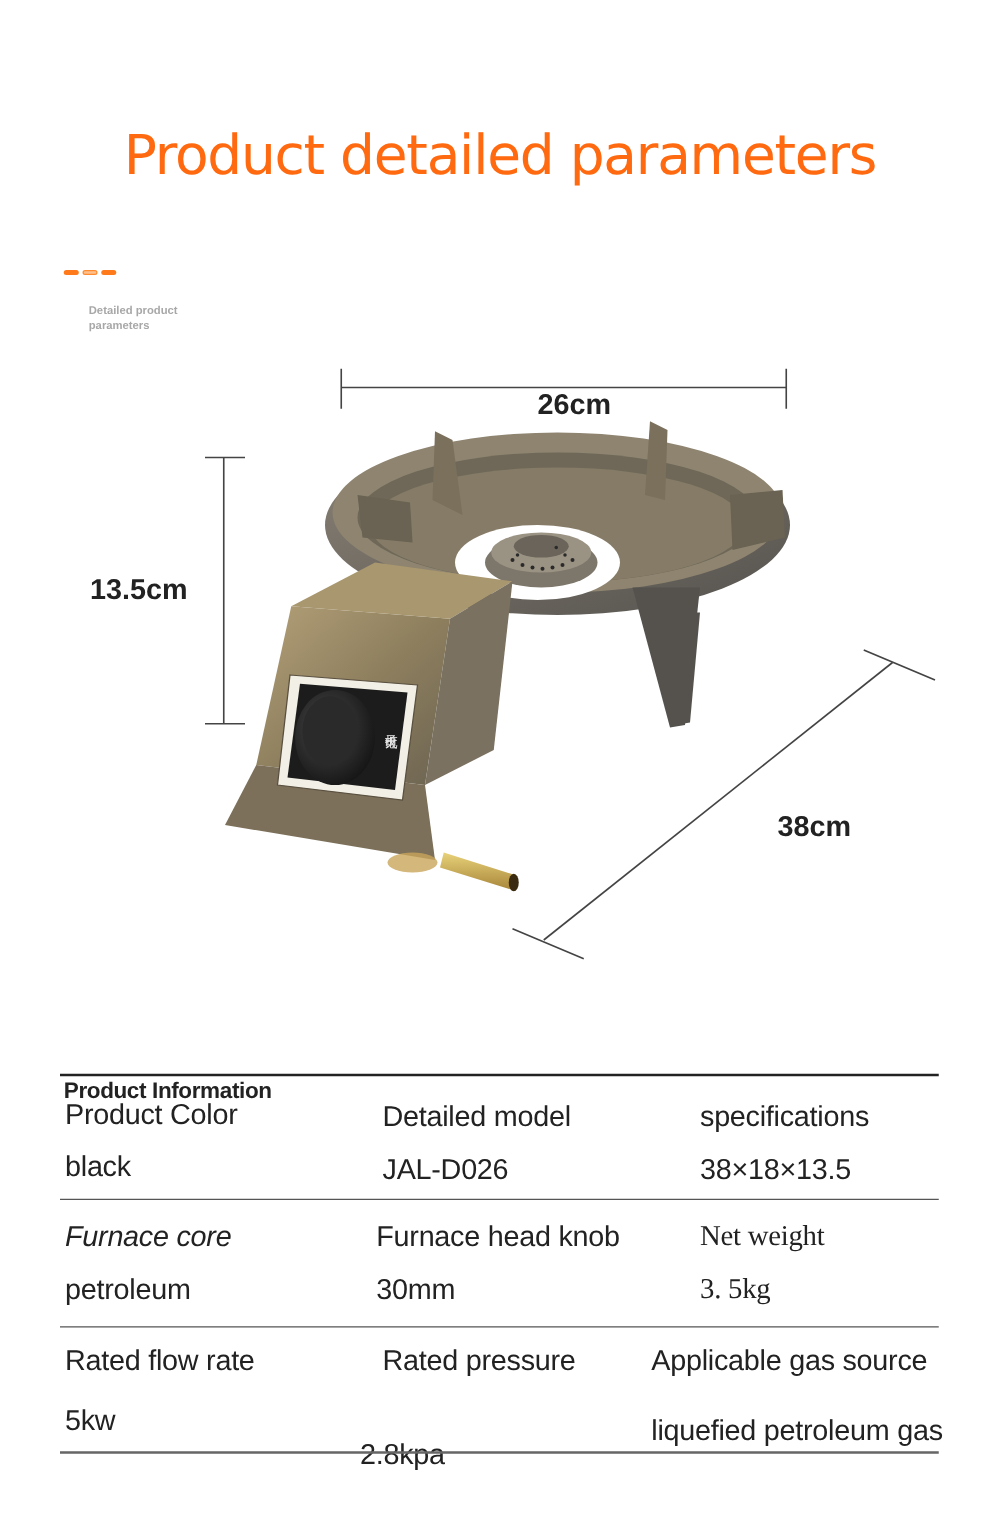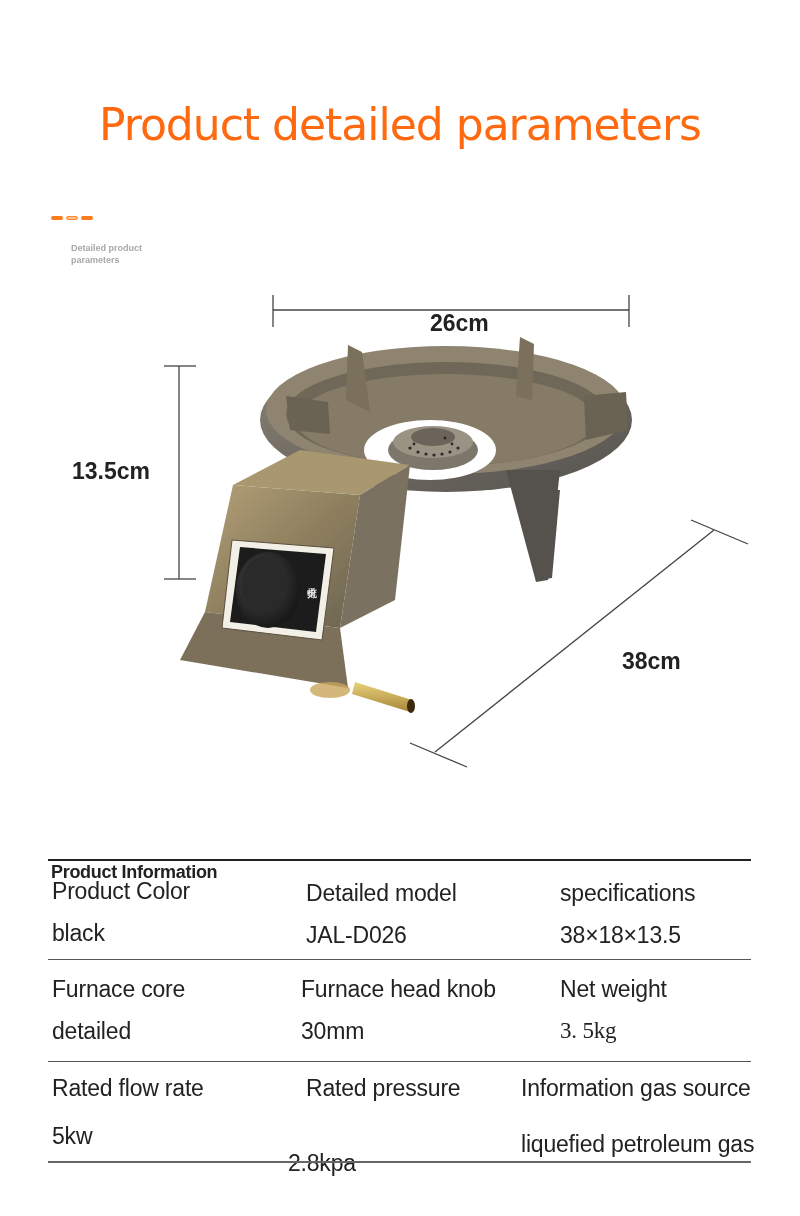--- a/index.html
+++ b/index.html
@@ -206,33 +206,33 @@
       <div class="cell" style="left:52px; top:878px;">Product Color</div>
       <div class="cell" style="left:52px; top:920px;">black</div>
       <div class="cell" style="left:306px; top:880px;">Detailed model</div>
       <div class="cell" style="left:306px; top:922px;">JAL-D026</div>
       <div class="cell" style="left:560px; top:880px;">specifications</div>
       <div class="cell" style="left:560px; top:922px;">38×18×13.5</div>
     </div>
     <div class="rule" style="top:959px;"></div>
 
     <div>
-      <div class="cell" style="left:52px; top:976px;">Furnace core</div>
-      <div class="cell" style="left:52px; top:1018px;">detailed</div>
+      <div class="cell" style="left:52px; top:976px;font-style:italic;">Furnace core</div>
+      <div class="cell" style="left:52px; top:1018px;">petroleum</div>
       <div class="cell" style="left:301px; top:976px;">Furnace head knob</div>
       <div class="cell" style="left:301px; top:1018px;">30mm</div>
-      <div class="cell" style="left:560px; top:976px;">Net weight</div>
+      <div class="cell" style="left:560px; top:976px;font-family:Liberation Serif, serif;">Net weight</div>
       <div class="cell" style="left:560px; top:1018px;font-family:Liberation Serif, serif;">3. 5kg</div>
     </div>
     <div class="rule" style="top:1061px;"></div>
 
     <div>
       <div class="cell" style="left:52px; top:1075px;">Rated flow rate</div>
       <div class="cell" style="left:52px; top:1123px;">5kw</div>
       <div class="cell" style="left:306px; top:1075px;">Rated pressure</div>
       <div class="cell" style="left:288px; top:1118px;margin-top:32px;">2.8kpa</div>
-      <div class="cell" style="left:521px; top:1075px;">Information gas source</div>
+      <div class="cell" style="left:521px; top:1075px;">Applicable gas source</div>
       <div class="cell" style="left:521px; top:1118px;margin-top:13px;">liquefied petroleum gas</div>
     </div>
     <div class="rule" style="top:1161px; height:2px; background:#666;"></div>
   </div>
 
 </div>
 
 </body></html>

